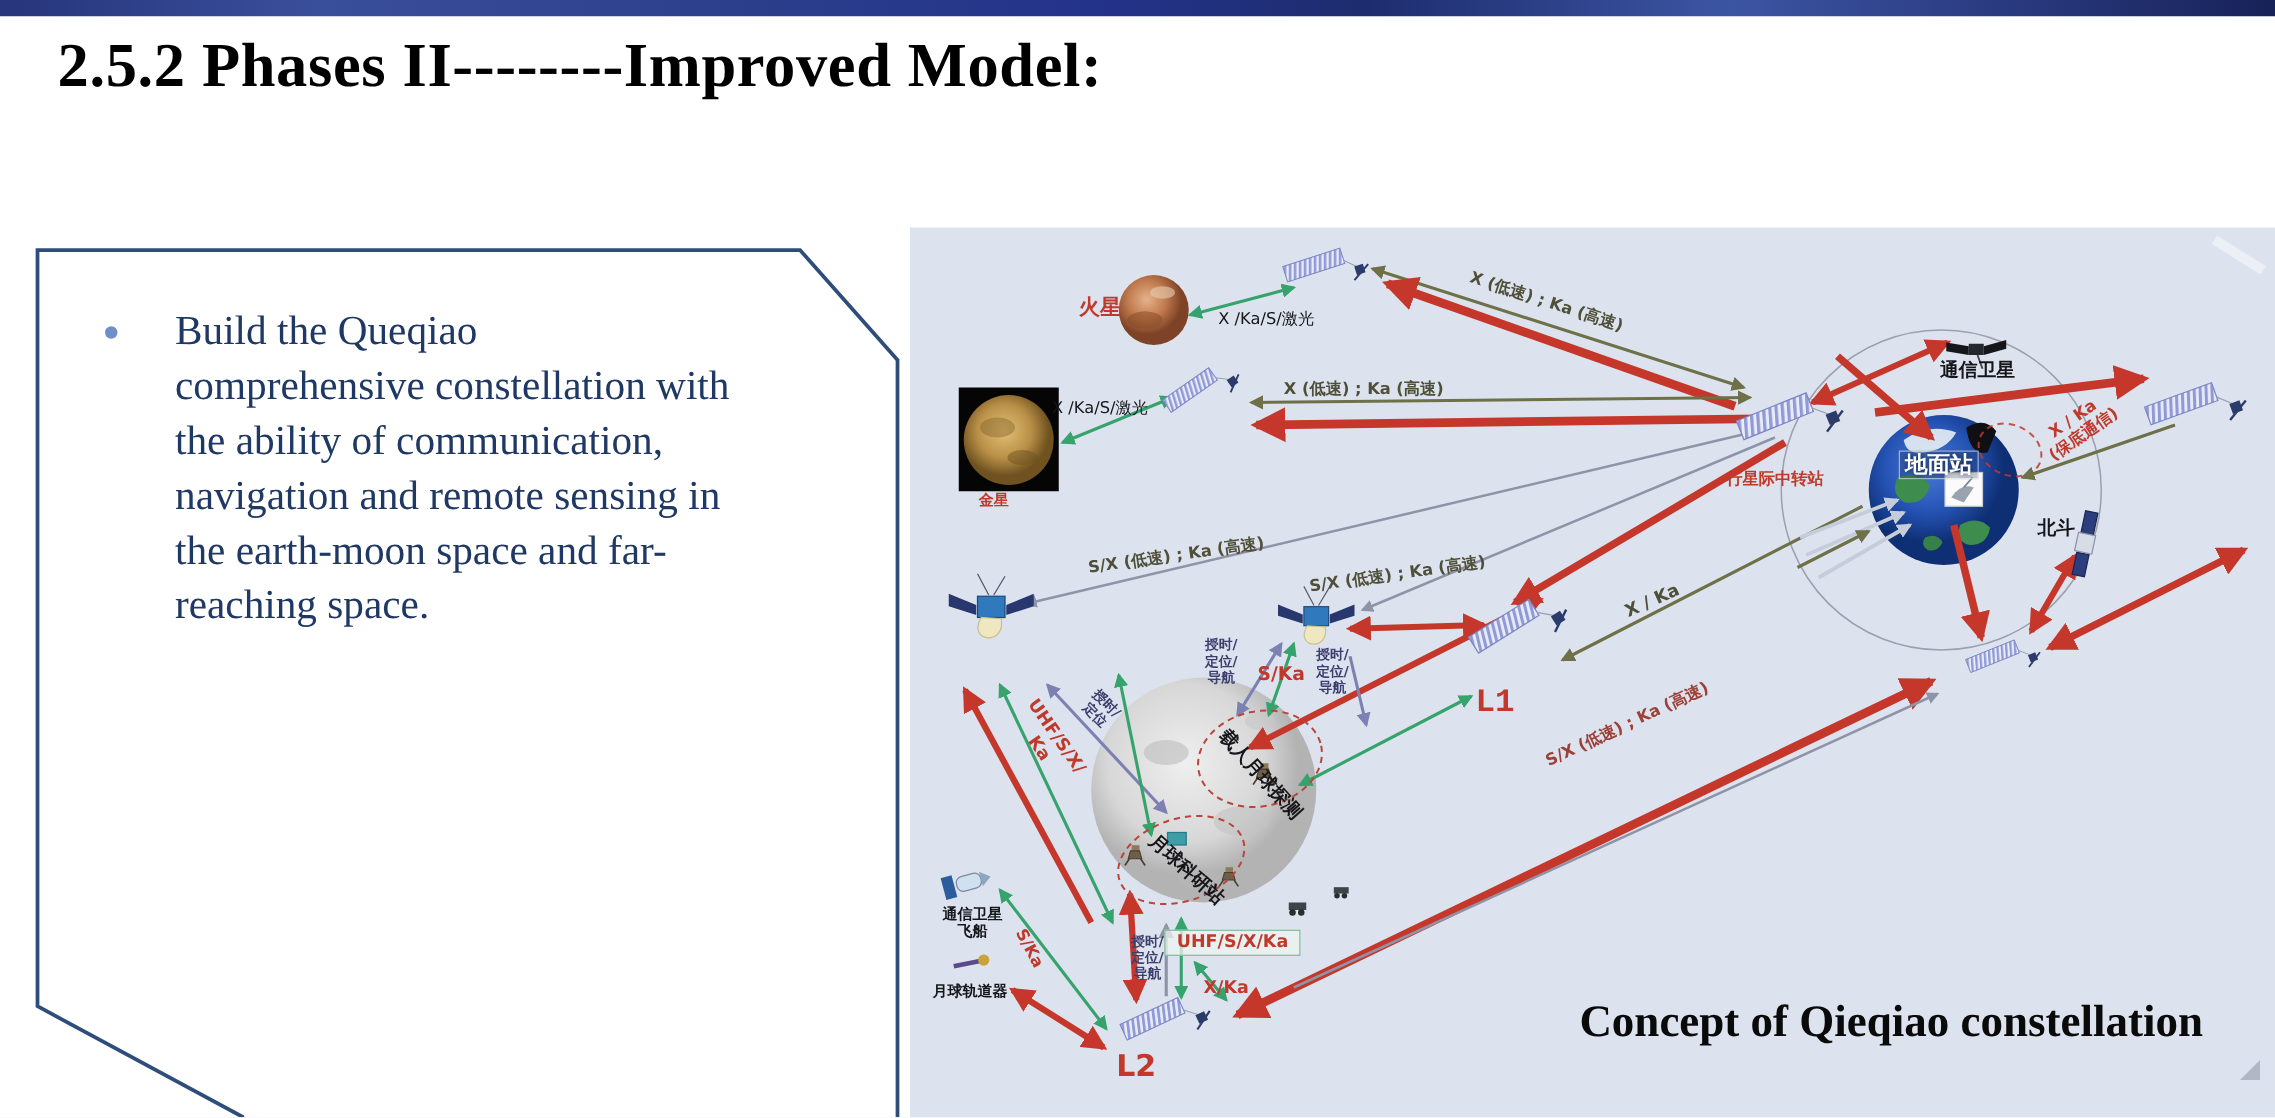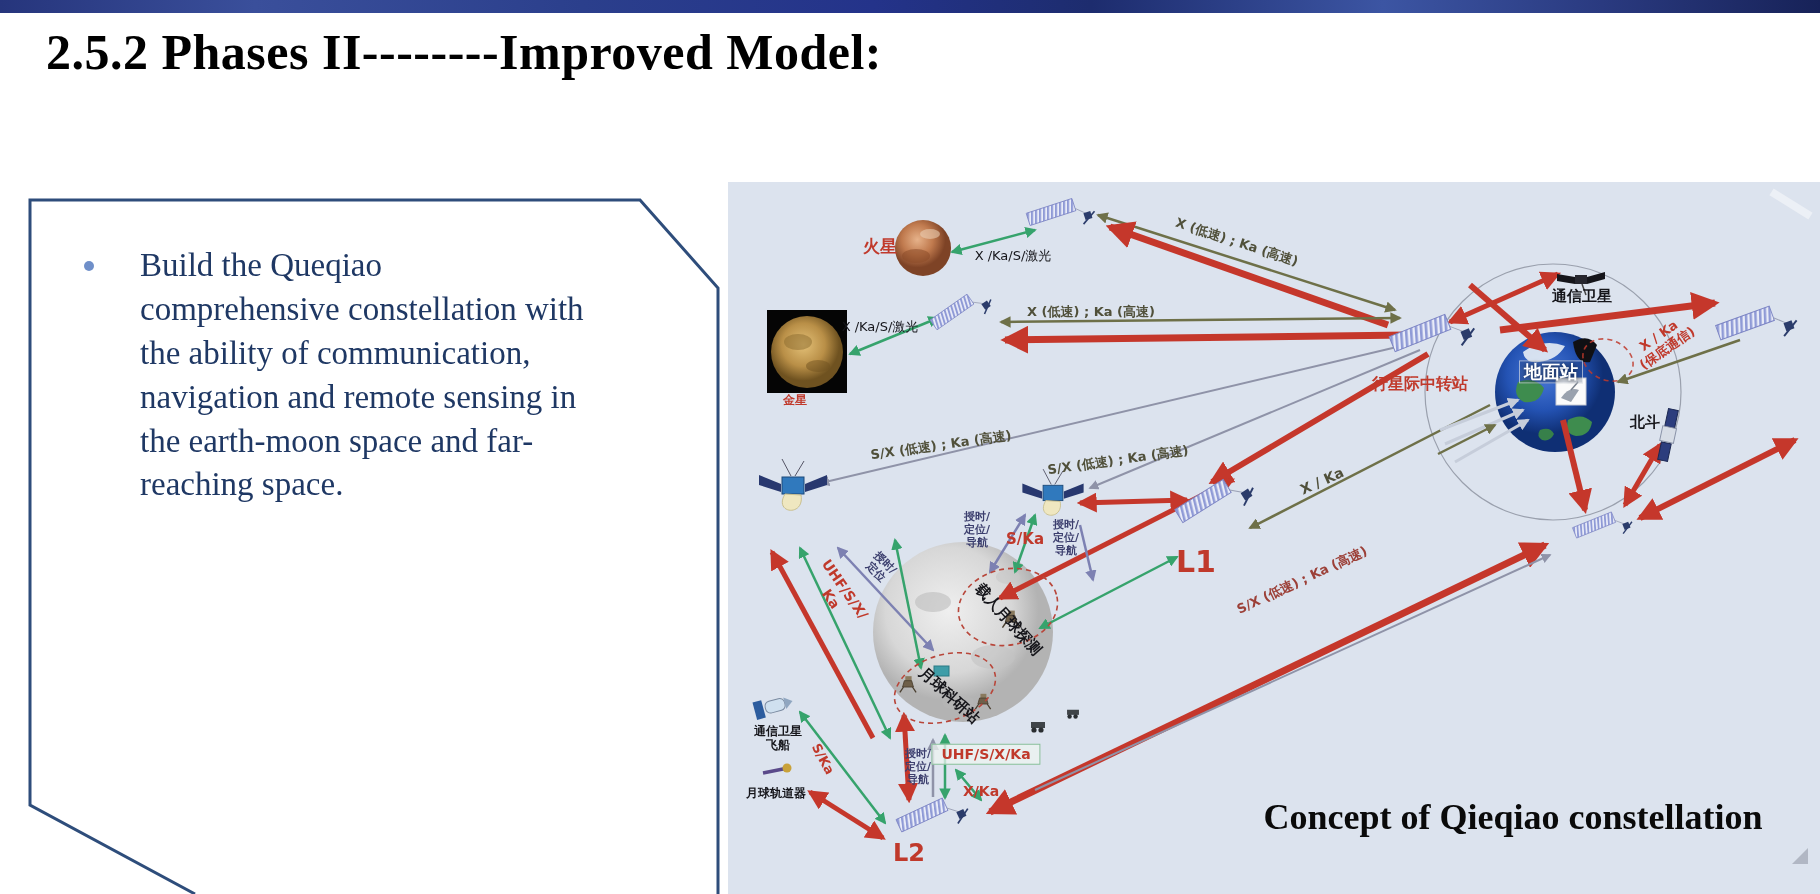--- a/index.html
+++ b/index.html
@@ -253,36 +253,36 @@
       <rect x="1040" y="18" width="46" height="8" fill="#ffffff" opacity=".45" transform="rotate(32 1063 22)"></rect>
     </svg>
 
     <div class="dlabel lred" style="left:152px;top:64px;font-size:17px;">火星</div>
     <div class="dlabel lblk" style="left:285px;top:74px;font-size:13px;">X /Ka/S/激光</div>
     <div class="dlabel lred" style="left:67px;top:218px;font-size:12px;">金星</div>
     <div class="dlabel lblk" style="left:152px;top:145px;font-size:13px;">X /Ka/S/激光</div>
     <div class="dlabel lolv" style="left:509px;top:60px;font-size:13px;transform:translate(-50%,-50%) rotate(18deg);">X (低速) ; Ka (高速)</div>
     <div class="dlabel lolv" style="left:363px;top:130px;font-size:13px;">X (低速) ; Ka (高速)</div>
     <div class="dlabel lblkb" style="left:854px;top:115px;font-size:15px;">通信卫星</div>
-    <div class="dlabel lred" style="left:692px;top:202px;font-size:16px;">行星际中转站</div>
+    <div class="dlabel lred" style="left:692px;top:202px;font-size:13px;">行星际中转站</div>
     <div class="dlabel lwht" style="left:823px;top:190px;font-size:18px;">地面站</div>
     <div class="dlabel lred" style="left:935px;top:160px;font-size:13px;transform:translate(-50%,-50%) rotate(-35deg);">X / Ka
 (保底通信)</div>
     <div class="dlabel lblkb" style="left:917px;top:241px;font-size:15px;">北斗</div>
     <div class="dlabel lolv" style="left:213px;top:263px;font-size:13px;transform:translate(-50%,-50%) rotate(-8deg);">S/X  (低速) ; Ka (高速)</div>
     <div class="dlabel lolv" style="left:390px;top:278px;font-size:13px;transform:translate(-50%,-50%) rotate(-8deg);">S/X  (低速) ; Ka (高速)</div>
     <div class="dlabel lolv" style="left:594px;top:299px;font-size:14px;transform:translate(-50%,-50%) rotate(-24deg);">X / Ka</div>
     <div class="dlabel lnvy" style="left:249px;top:348px;font-size:11px;">授时/
 定位/
 导航</div>
     <div class="dlabel lred" style="left:297px;top:358px;font-size:15px;">S/Ka</div>
     <div class="dlabel lnvy" style="left:338px;top:356px;font-size:11px;">授时/
 定位/
 导航</div>
-    <div class="dlabel lred" style="left:468px;top:380px;font-size:30px;">L1</div>
+    <div class="dlabel lred" style="left:468px;top:380px;font-size:26px;font-family:Liberation Mono, monospace;">L1</div>
     <div class="dlabel lblkb" style="left:280px;top:438px;font-size:15px;transform:translate(-50%,-50%) rotate(48deg);">载人月球探测</div>
     <div class="dlabel lnvy" style="left:152px;top:386px;font-size:11px;transform:translate(-50%,-50%) rotate(45deg);">授时/
 定位</div>
     <div class="dlabel lred" style="left:110px;top:412px;font-size:14px;transform:translate(-50%,-50%) rotate(55deg);">UHF/S/X/
 Ka</div>
     <div class="dlabel lblkb" style="left:221px;top:514px;font-size:15px;transform:translate(-50%,-50%) rotate(42deg);">月球科研站</div>
     <div class="dlabel lblkb" style="left:50px;top:556px;font-size:12px;">通信卫星
 飞船</div>
     <div class="dlabel lred" style="left:95px;top:577px;font-size:13px;transform:translate(-50%,-50%) rotate(62deg);">S/Ka</div>
     <div class="dlabel lblkb" style="left:48px;top:611px;font-size:12px;">月球轨道器</div>

